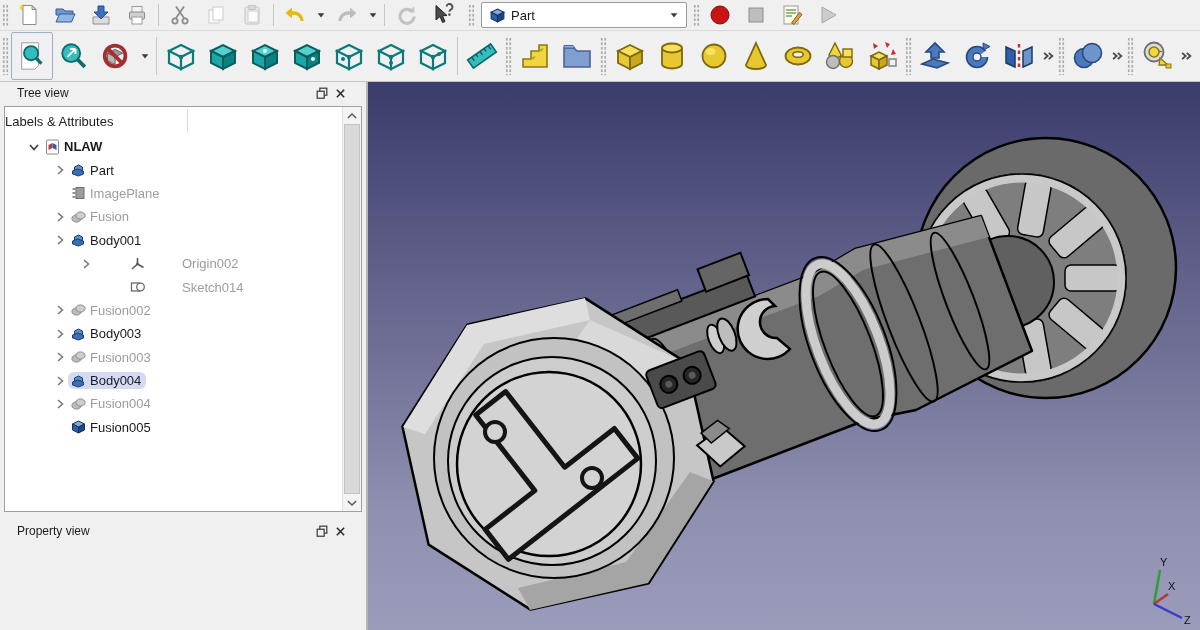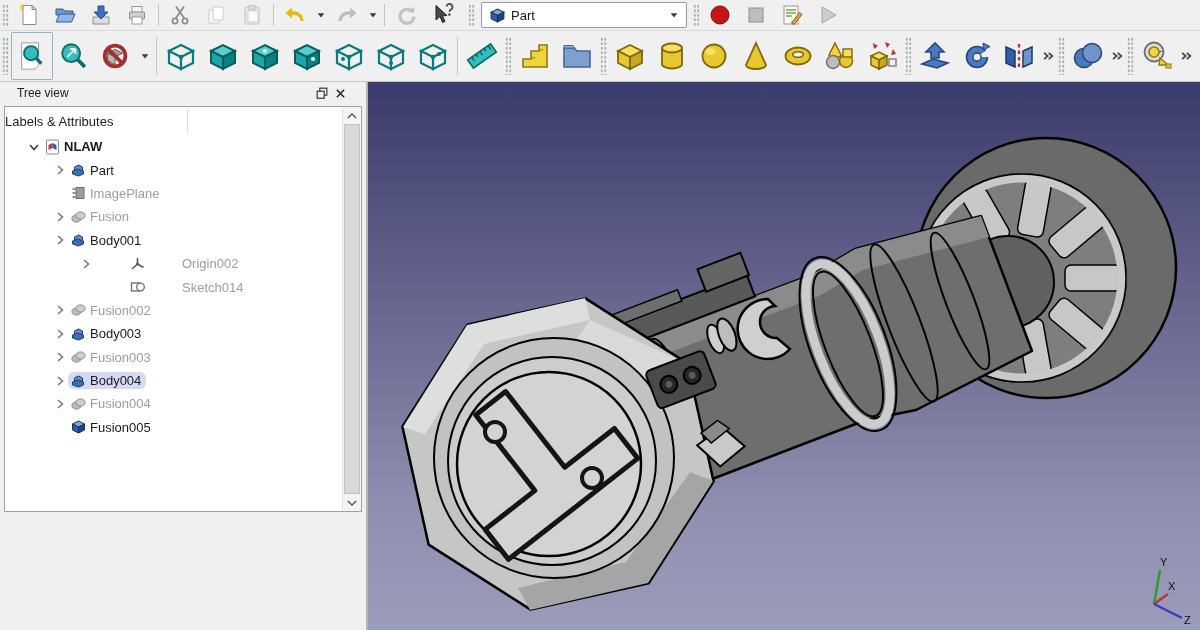--- a/index.html
+++ b/index.html
@@ -633,20 +633,37 @@
         <span class="thumb"></span>
         <span class="arr dn">
           <svg width="10" height="8" viewBox="0 0 12 8">
               <polyline points="1,1.5 6,6.5 11,1.5" fill="none" stroke="#555" stroke-width="1.6"></polyline>
             </svg>
         </span>
       </div>
     </div>
   </div>
 
+  <div class="prop-panel">
+    <div class="ptitle">
+      <span class="t">Property view</span>
+      <span class="tbtn">
+        <svg width="14" height="14" viewBox="0 0 16 16">
+          <rect x="5.5" y="2.5" width="8" height="8" fill="none" stroke="#3c3c3c" stroke-width="1.4"></rect>
+          <rect x="2.5" y="6" width="8" height="8" fill="#f0f0f0" stroke="#3c3c3c" stroke-width="1.4"></rect>
+        </svg>
+      </span>
+      <span class="tbtn">
+        <svg width="13" height="13" viewBox="0 0 16 16">
+          <path d="M3.5,3.5 L12.5,12.5 M12.5,3.5 L3.5,12.5" stroke="#222" stroke-width="1.8"></path>
+        </svg>
+      </span>
+    </div>
+
+  </div>
 </div>
 
 <div class="splitter"></div>
 
 <div class="viewport">
   <svg class="model-svg" width="832" height="548" viewBox="0 0 832 548">
 
     <g>
       <circle cx="678" cy="186" r="130" fill="#6a6a6a" stroke="#000" stroke-width="2.5"></circle>
       <circle cx="654" cy="196" r="104" fill="#7e7e7e" stroke="#000" stroke-width="2"></circle>

